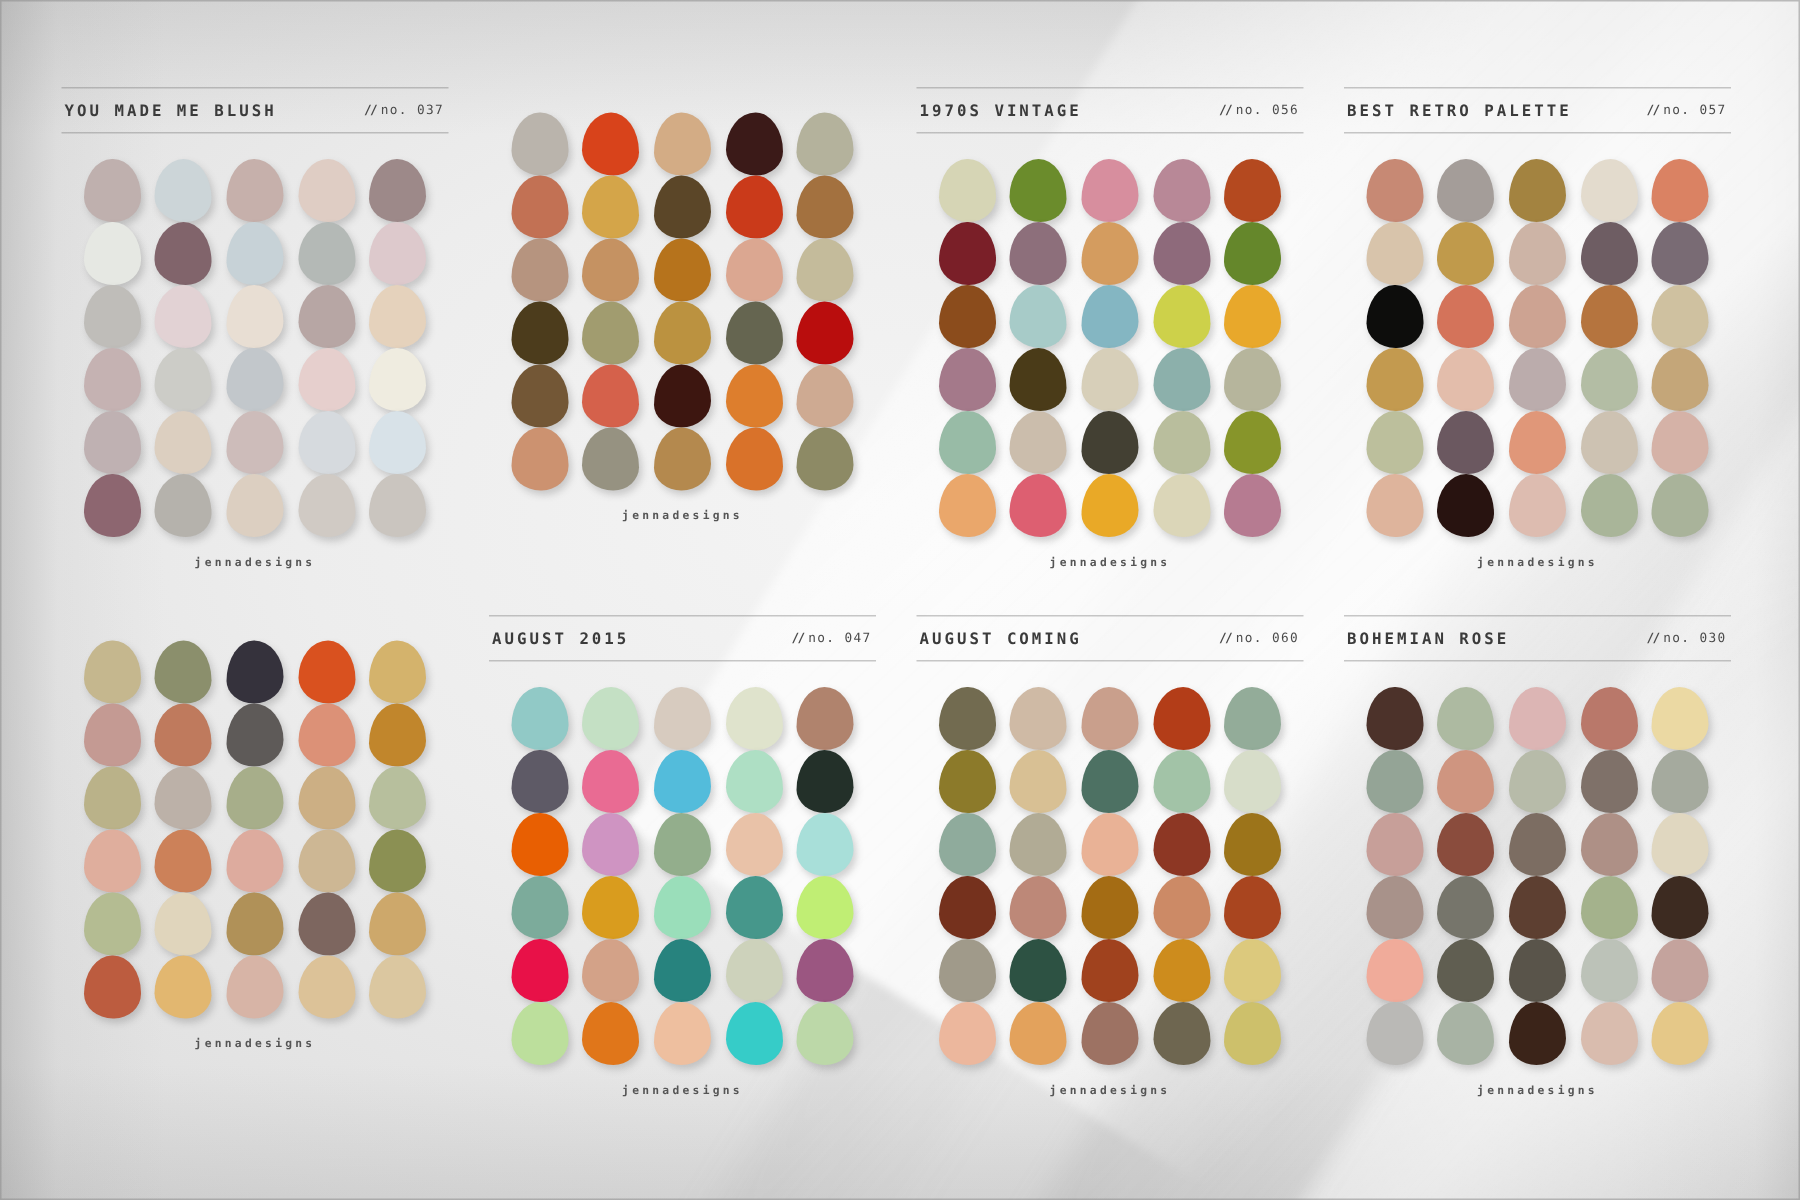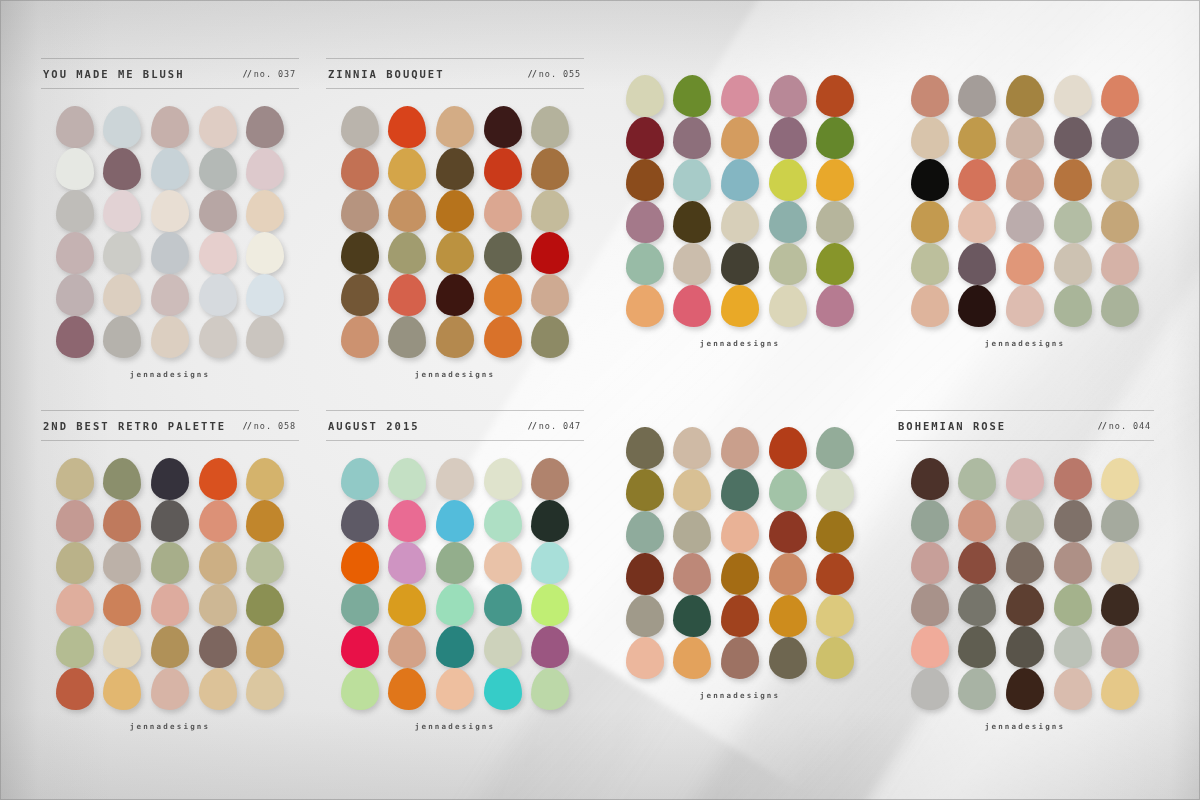--- a/index.html
+++ b/index.html
@@ -159,24 +159,20 @@
           <div class="swatch" title="#d8e2e8" style="background: rgb(216, 226, 232);"></div>
           <div class="swatch" title="#8d6670" style="background: rgb(141, 102, 112);"></div>
           <div class="swatch" title="#b5b2ac" style="background: rgb(181, 178, 172);"></div>
           <div class="swatch" title="#dccfc1" style="background: rgb(220, 207, 193);"></div>
           <div class="swatch" title="#d0cac4" style="background: rgb(208, 202, 196);"></div>
           <div class="swatch" title="#cac5bf" style="background: rgb(202, 197, 191);"></div>
         </div>
         <div class="brand">jennadesigns</div>
       </div>
       <div class="card">
-        <div class="card-head">
-          <div class="card-title">ZINNIA BOUQUET</div>
-          <div class="card-num"><span class="slashes">//</span><span>no.</span> <span>055</span></div>
-        </div>
         <div class="swatches">
           <div class="swatch" title="#bab4ac" style="background: rgb(186, 180, 172);"></div>
           <div class="swatch" title="#d8431b" style="background: rgb(216, 67, 27);"></div>
           <div class="swatch" title="#d3ac85" style="background: rgb(211, 172, 133);"></div>
           <div class="swatch" title="#3b1a18" style="background: rgb(59, 26, 24);"></div>
           <div class="swatch" title="#b4b29c" style="background: rgb(180, 178, 156);"></div>
           <div class="swatch" title="#c27154" style="background: rgb(194, 113, 84);"></div>
           <div class="swatch" title="#d4a549" style="background: rgb(212, 165, 73);"></div>
           <div class="swatch" title="#5b4628" style="background: rgb(91, 70, 40);"></div>
           <div class="swatch" title="#ca3a1a" style="background: rgb(202, 58, 26);"></div>
@@ -198,20 +194,24 @@
           <div class="swatch" title="#ceaa92" style="background: rgb(206, 170, 146);"></div>
           <div class="swatch" title="#cc9270" style="background: rgb(204, 146, 112);"></div>
           <div class="swatch" title="#969281" style="background: rgb(150, 146, 129);"></div>
           <div class="swatch" title="#b4894e" style="background: rgb(180, 137, 78);"></div>
           <div class="swatch" title="#d9722a" style="background: rgb(217, 114, 42);"></div>
           <div class="swatch" title="#8d8a65" style="background: rgb(141, 138, 101);"></div>
         </div>
         <div class="brand">jennadesigns</div>
       </div>
       <div class="card">
+        <div class="card-head">
+          <div class="card-title">1970s VINTAGE</div>
+          <div class="card-num"><span class="slashes">//</span><span>no.</span> <span>056</span></div>
+        </div>
         <div class="swatches">
           <div class="swatch" title="#d6d5b5" style="background: rgb(214, 213, 181);"></div>
           <div class="swatch" title="#6b8c2c" style="background: rgb(107, 140, 44);"></div>
           <div class="swatch" title="#d78e9e" style="background: rgb(215, 142, 158);"></div>
           <div class="swatch" title="#b88897" style="background: rgb(184, 136, 151);"></div>
           <div class="swatch" title="#b4491f" style="background: rgb(180, 73, 31);"></div>
           <div class="swatch" title="#7a1f28" style="background: rgb(122, 31, 40);"></div>
           <div class="swatch" title="#8d6f7b" style="background: rgb(141, 111, 123);"></div>
           <div class="swatch" title="#d49c5f" style="background: rgb(212, 156, 95);"></div>
           <div class="swatch" title="#8e6a7b" style="background: rgb(142, 106, 123);"></div>
@@ -233,20 +233,24 @@
           <div class="swatch" title="#87952a" style="background: rgb(135, 149, 42);"></div>
           <div class="swatch" title="#eaa76b" style="background: rgb(234, 167, 107);"></div>
           <div class="swatch" title="#dd5f71" style="background: rgb(221, 95, 113);"></div>
           <div class="swatch" title="#e9a927" style="background: rgb(233, 169, 39);"></div>
           <div class="swatch" title="#dbd6b8" style="background: rgb(219, 214, 184);"></div>
           <div class="swatch" title="#b67b91" style="background: rgb(182, 123, 145);"></div>
         </div>
         <div class="brand">jennadesigns</div>
       </div>
       <div class="card">
+        <div class="card-head">
+          <div class="card-title">BEST RETRO PALETTE</div>
+          <div class="card-num"><span class="slashes">//</span><span>no.</span> <span>057</span></div>
+        </div>
         <div class="swatches">
           <div class="swatch" title="#c78974" style="background: rgb(199, 137, 116);"></div>
           <div class="swatch" title="#a49d99" style="background: rgb(164, 157, 153);"></div>
           <div class="swatch" title="#a38340" style="background: rgb(163, 131, 64);"></div>
           <div class="swatch" title="#e3dbcd" style="background: rgb(227, 219, 205);"></div>
           <div class="swatch" title="#da8263" style="background: rgb(218, 130, 99);"></div>
           <div class="swatch" title="#d8c4ab" style="background: rgb(216, 196, 171);"></div>
           <div class="swatch" title="#c09a4b" style="background: rgb(192, 154, 75);"></div>
           <div class="swatch" title="#cdb4a6" style="background: rgb(205, 180, 166);"></div>
           <div class="swatch" title="#6e5d63" style="background: rgb(110, 93, 99);"></div>
@@ -268,24 +272,20 @@
           <div class="swatch" title="#d5b2a7" style="background: rgb(213, 178, 167);"></div>
           <div class="swatch" title="#deb49c" style="background: rgb(222, 180, 156);"></div>
           <div class="swatch" title="#281310" style="background: rgb(40, 19, 16);"></div>
           <div class="swatch" title="#ddbcb0" style="background: rgb(221, 188, 176);"></div>
           <div class="swatch" title="#a9b599" style="background: rgb(169, 181, 153);"></div>
           <div class="swatch" title="#a9b39a" style="background: rgb(169, 179, 154);"></div>
         </div>
         <div class="brand">jennadesigns</div>
       </div>
       <div class="card">
-        <div class="card-head">
-          <div class="card-title">2ND BEST RETRO PALETTE</div>
-          <div class="card-num"><span class="slashes">//</span><span>no.</span> <span>058</span></div>
-        </div>
         <div class="swatches">
           <div class="swatch" title="#c5b78e" style="background: rgb(197, 183, 142);"></div>
           <div class="swatch" title="#8b8f6c" style="background: rgb(139, 143, 108);"></div>
           <div class="swatch" title="#35323c" style="background: rgb(53, 50, 60);"></div>
           <div class="swatch" title="#d9511f" style="background: rgb(217, 81, 31);"></div>
           <div class="swatch" title="#d4b36c" style="background: rgb(212, 179, 108);"></div>
           <div class="swatch" title="#c49a93" style="background: rgb(196, 154, 147);"></div>
           <div class="swatch" title="#bf7a5d" style="background: rgb(191, 122, 93);"></div>
           <div class="swatch" title="#5e5a58" style="background: rgb(94, 90, 88);"></div>
           <div class="swatch" title="#dc9177" style="background: rgb(220, 145, 119);"></div>
@@ -346,20 +346,24 @@
           <div class="swatch" title="#9b5681" style="background: rgb(155, 86, 129);"></div>
           <div class="swatch" title="#bcdf9c" style="background: rgb(188, 223, 156);"></div>
           <div class="swatch" title="#e0761a" style="background: rgb(224, 118, 26);"></div>
           <div class="swatch" title="#eebf9f" style="background: rgb(238, 191, 159);"></div>
           <div class="swatch" title="#36ccc8" style="background: rgb(54, 204, 200);"></div>
           <div class="swatch" title="#bcd8a8" style="background: rgb(188, 216, 168);"></div>
         </div>
         <div class="brand">jennadesigns</div>
       </div>
       <div class="card">
+        <div class="card-head">
+          <div class="card-title">AUGUST COMING</div>
+          <div class="card-num"><span class="slashes">//</span><span>no.</span> <span>060</span></div>
+        </div>
         <div class="swatches">
           <div class="swatch" title="#726b50" style="background: rgb(114, 107, 80);"></div>
           <div class="swatch" title="#cfbaa5" style="background: rgb(207, 186, 165);"></div>
           <div class="swatch" title="#c99f8c" style="background: rgb(201, 159, 140);"></div>
           <div class="swatch" title="#b33d18" style="background: rgb(179, 61, 24);"></div>
           <div class="swatch" title="#93ac99" style="background: rgb(147, 172, 153);"></div>
           <div class="swatch" title="#8c7a2a" style="background: rgb(140, 122, 42);"></div>
           <div class="swatch" title="#d8c094" style="background: rgb(216, 192, 148);"></div>
           <div class="swatch" title="#4d7163" style="background: rgb(77, 113, 99);"></div>
           <div class="swatch" title="#a2c3a7" style="background: rgb(162, 195, 167);"></div>
@@ -383,21 +387,21 @@
           <div class="swatch" title="#e3a25c" style="background: rgb(227, 162, 92);"></div>
           <div class="swatch" title="#9d7263" style="background: rgb(157, 114, 99);"></div>
           <div class="swatch" title="#6e6650" style="background: rgb(110, 102, 80);"></div>
           <div class="swatch" title="#cdc06b" style="background: rgb(205, 192, 107);"></div>
         </div>
         <div class="brand">jennadesigns</div>
       </div>
       <div class="card">
         <div class="card-head">
           <div class="card-title">BOHEMIAN ROSE</div>
-          <div class="card-num"><span class="slashes">//</span><span>no.</span> <span>044</span></div>
+          <div class="card-num"><span class="slashes">//</span><span>no.</span> <span>030</span></div>
         </div>
         <div class="swatches">
           <div class="swatch" title="#4c322a" style="background: rgb(76, 50, 42);"></div>
           <div class="swatch" title="#adbaa1" style="background: rgb(173, 186, 161);"></div>
           <div class="swatch" title="#dcb5b4" style="background: rgb(220, 181, 180);"></div>
           <div class="swatch" title="#b9786a" style="background: rgb(185, 120, 106);"></div>
           <div class="swatch" title="#ebd9a3" style="background: rgb(235, 217, 163);"></div>
           <div class="swatch" title="#94a496" style="background: rgb(148, 164, 150);"></div>
           <div class="swatch" title="#cf9580" style="background: rgb(207, 149, 128);"></div>
           <div class="swatch" title="#b7bba9" style="background: rgb(183, 187, 169);"></div>

